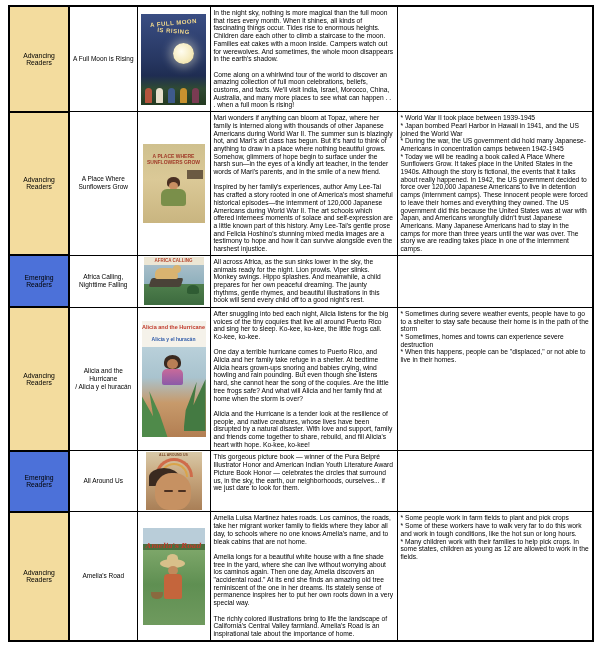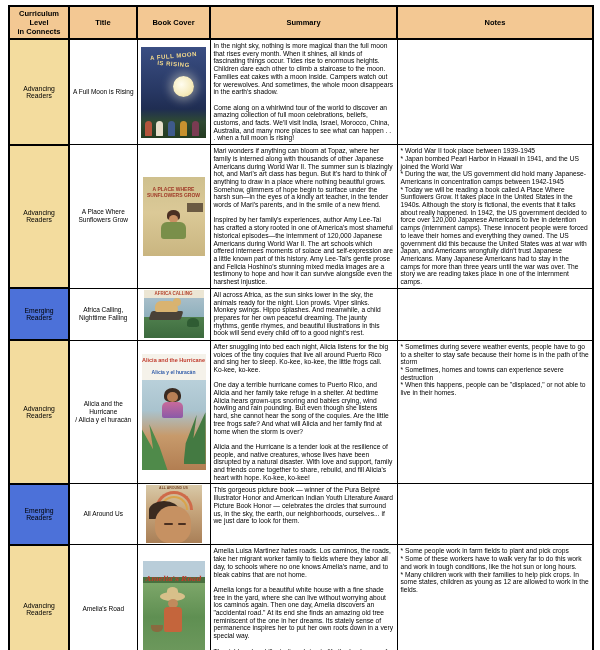--- a/index.html
+++ b/index.html
@@ -85,28 +85,20 @@
 <div class="page">
   <table>
     <colgroup>
         <col class="c1">
         <col class="c2">
         <col class="c3">
         <col class="c4">
         <col class="c5">
       </colgroup>
     <tbody>
-        <tr class="rh">
-      <th class="txt">Curriculum Level
-in Connects</th>
-      <th>Title</th>
-      <th>Book Cover</th>
-      <th>Summary</th>
-      <th>Notes</th>
-    </tr>
 
     <tr class="r1">
       <td class="level adv">Advancing Readers</td>
       <td class="title">A Full Moon is Rising</td>
       <td class="coverc">
         <div class="cover cov1">
           <div class="ctitle c1-l1">A FULL MOON</div>
           <div class="ctitle c1-l2">IS RISING</div>
           <div class="c1-moon"></div>
           <div class="c1-people">

